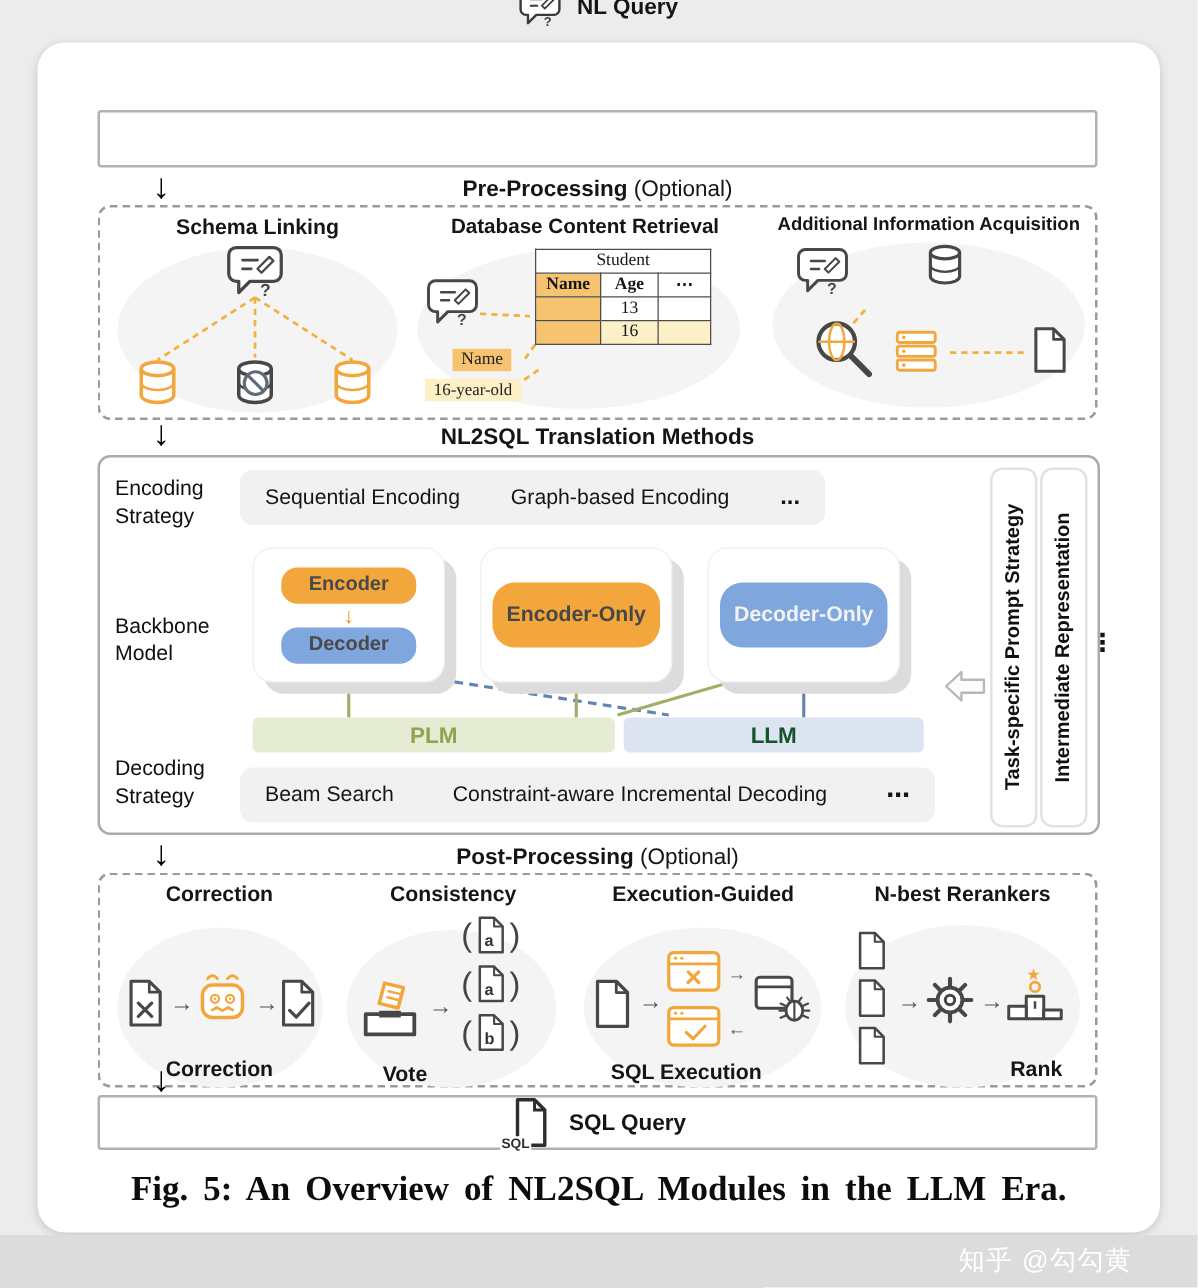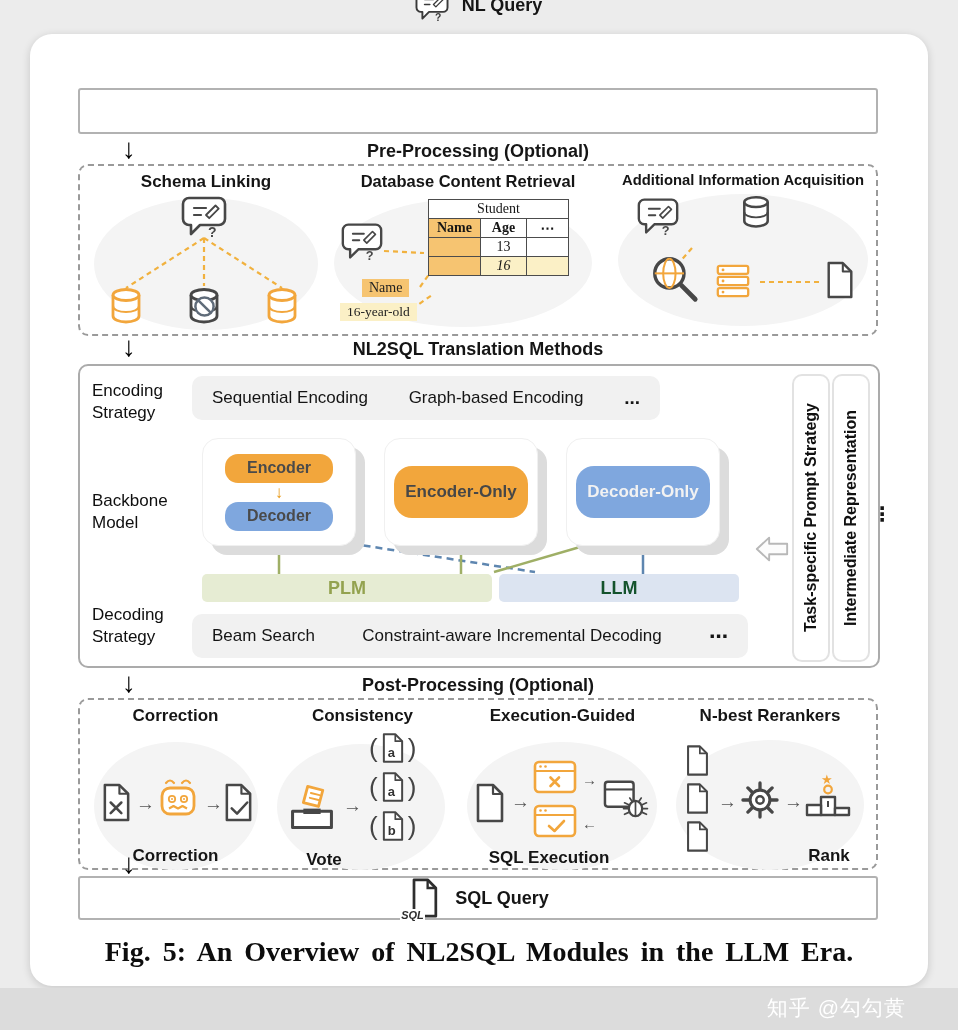--- a/index.html
+++ b/index.html
@@ -11,40 +11,40 @@
 
   .topbar, .sqlbar { position:absolute; left:48px; width:800px; height:46px; border:2px solid #b2b2b2; border-radius:3px; background:#fff; display:flex; align-items:center; justify-content:center; }
   .topbar { top:54px; gap:180px;flex-direction:column; }
   .sqlbar { top:842px; height:44px; gap:14px; }
   .bar-item { display:flex; align-items:center; gap:12px; }
   .bar-label { font-size:18px; font-weight:bold; }
 
   .sec-row { position:absolute; left:48px; width:800px; height:26px; text-align:center; line-height:26px; }
   .flow-arrow { position:absolute; left:44px; top:-3px; font-size:28px; font-weight:bold; line-height:1; color:#000; z-index:2; }
   .sec-title { font-size:18px; font-weight:bold; }
-  .sec-suffix { font-size:18px; font-weight:700; margin-left:5px; }
+  .sec-suffix { font-size:18px; font-weight:400; margin-left:5px; }
 
   .dashed-box { position:absolute; left:48px; width:800px; border:2.5px dashed #9a9a9a; border-radius:10px; background:#fff; }
   .solid-box  { position:absolute; left:48px; width:802px; border:2px solid #ababab; border-radius:10px; background:#fff; }
 
   .pre-col, .post-col { position:absolute; top:6px; }
   .col-title { display:block; text-align:center; font-weight:bold; font-size:17px; white-space:nowrap; }
   .cluster { position:relative; margin-top:2px; }
   .blob { position:absolute; background:#f4f4f4; border-radius:50%; }
   .ic { position:absolute; }
   .ic.gray { color:#474747; } .ic.orange { color:var(--accent); } .ic.slate { color:#5f6b79; }
   .dash-svg { position:absolute; left:0; top:0; }
   .dash-svg path { stroke:#F1B13E; stroke-width:2.2; stroke-dasharray:5 4; fill:none; }
 
   .mini-table { border-collapse:collapse; position:absolute; background:#fff; font-family:"Liberation Serif","DejaVu Serif",serif; font-size:14px; }
   .mini-table td, .mini-table th { border:1.4px solid #4c4c4c; padding:0 5px; text-align:center; height:19px; font-weight:normal; }
   .mini-table th { font-weight:600; }
   .mini-table th:nth-child(1){ min-width:52px; } .mini-table th:nth-child(2){ min-width:46px; } .mini-table th:nth-child(3){ min-width:42px; }
   .hl-name { background:#F6C471; }
-  .hl-row td { background:#FBF0C6;font-style:italic; }
+  .hl-row td { background:#FBF0C6; }
   .hl-row td.hl-name { background:#F6C471; }
   .tag { position:absolute; font-family:"Liberation Serif","DejaVu Serif",serif; font-size:14px; padding:1px 7px; color:#222; }
   .tag-name { background:#F6C471; }
   .tag-value { background:#FBF0C6; font-size:13.5px; }
 
   .row-label { position:absolute; left:12px; width:104px; font-size:17px; line-height:1.3; color:#0f0f0f; }
   .gray-pill { position:absolute; background:#f1f1f1; border-radius:10px; display:flex; align-items:center; justify-content:space-between; padding:0 20px; }
   .gp-item { font-size:17px; }
   .gp-dots { font-size:19px; font-weight:bold; }
   .model-card { position:absolute; top:72px; width:154px; height:108px; background:#fff; border:1px solid #f0f0f0; border-radius:16px; box-shadow:9px 9px 0 #dcdcdc; display:flex; flex-direction:column; align-items:center; justify-content:center; gap:1px; z-index:1; }
@@ -68,21 +68,21 @@
 
   .pa { position:absolute; font-weight:bold; color:#555; font-size:19px; line-height:1; }
   .pa.small { font-size:15px; }
   .cluster-caption { position:absolute; font-weight:bold; font-size:17px; text-align:center; }
   .vote-stack { position:absolute; display:flex; flex-direction:column; gap:7px; }
   .vote-row { display:flex; align-items:center; gap:2px; }
   .paren { font-size:26px; color:#444; line-height:1; }
   .mini-doc { position:relative; width:26px; height:32px; color:#474747; }
   .doc-letter { position:absolute; left:8px; top:13px; font-size:13px; font-weight:bold; color:#333; }
 
-  .sql-icon-wrap { position:relative; width:34px; height:40px; color:#2e2e2e;font-style:italic; }
+  .sql-icon-wrap { position:relative; width:34px; height:40px; color:#2e2e2e; }
   .sql-label { position:absolute; left:-7px; bottom:-3px; font-size:11px; font-weight:bold; background:#fff; padding:0 1px; }
 
   .fig-caption { position:absolute; left:40px; top:902px; width:818px; text-align:center; font-family:"Liberation Serif","DejaVu Serif",serif; font-size:28px; color:#0d0d0d; word-spacing:5px;font-weight:bold; }
 
   .bottom-strip { position:absolute; left:0; top:988px; width:958px; height:42px; background:#dcdcdc; }
   .watermark { position:absolute; right:52px; top:994px; font-size:21px; color:#ffffff; font-weight:500; letter-spacing:1px; }
 </style>
 </head>
 <body>
 

